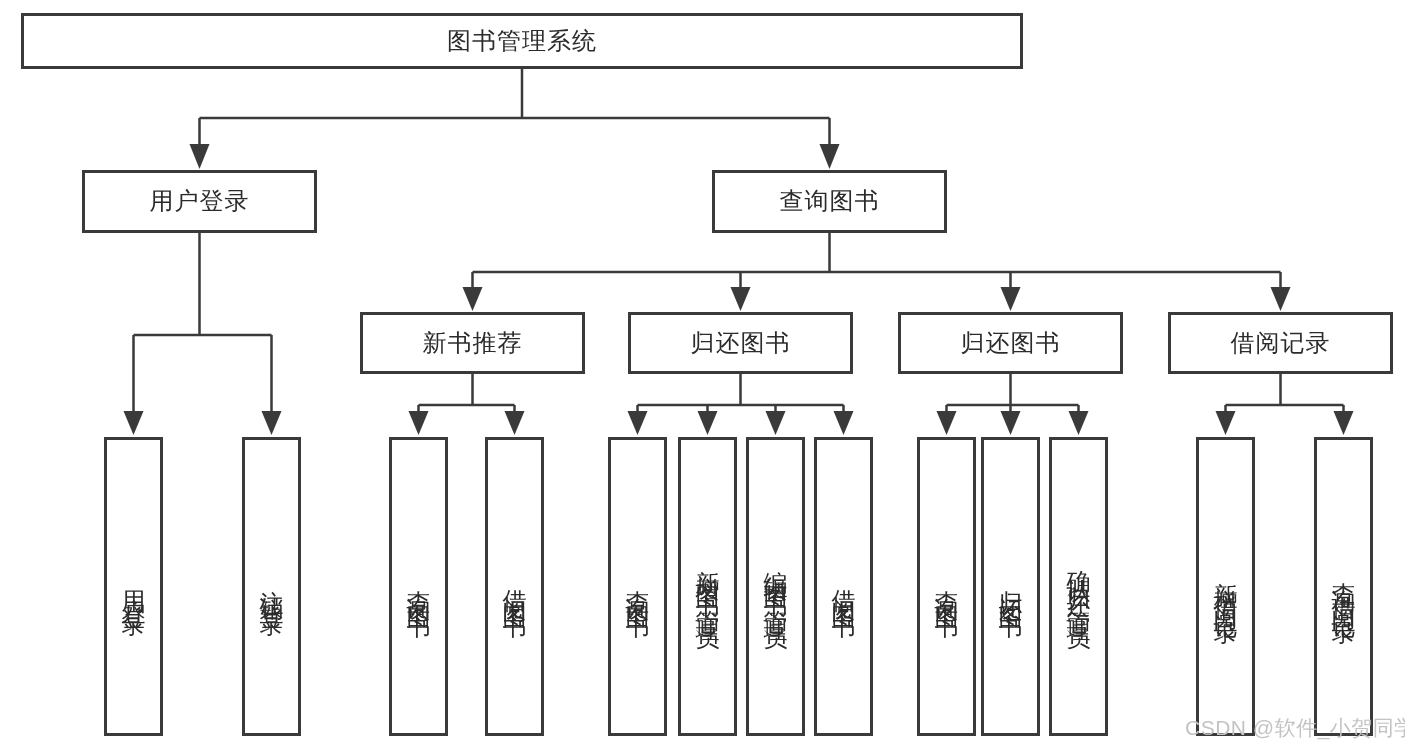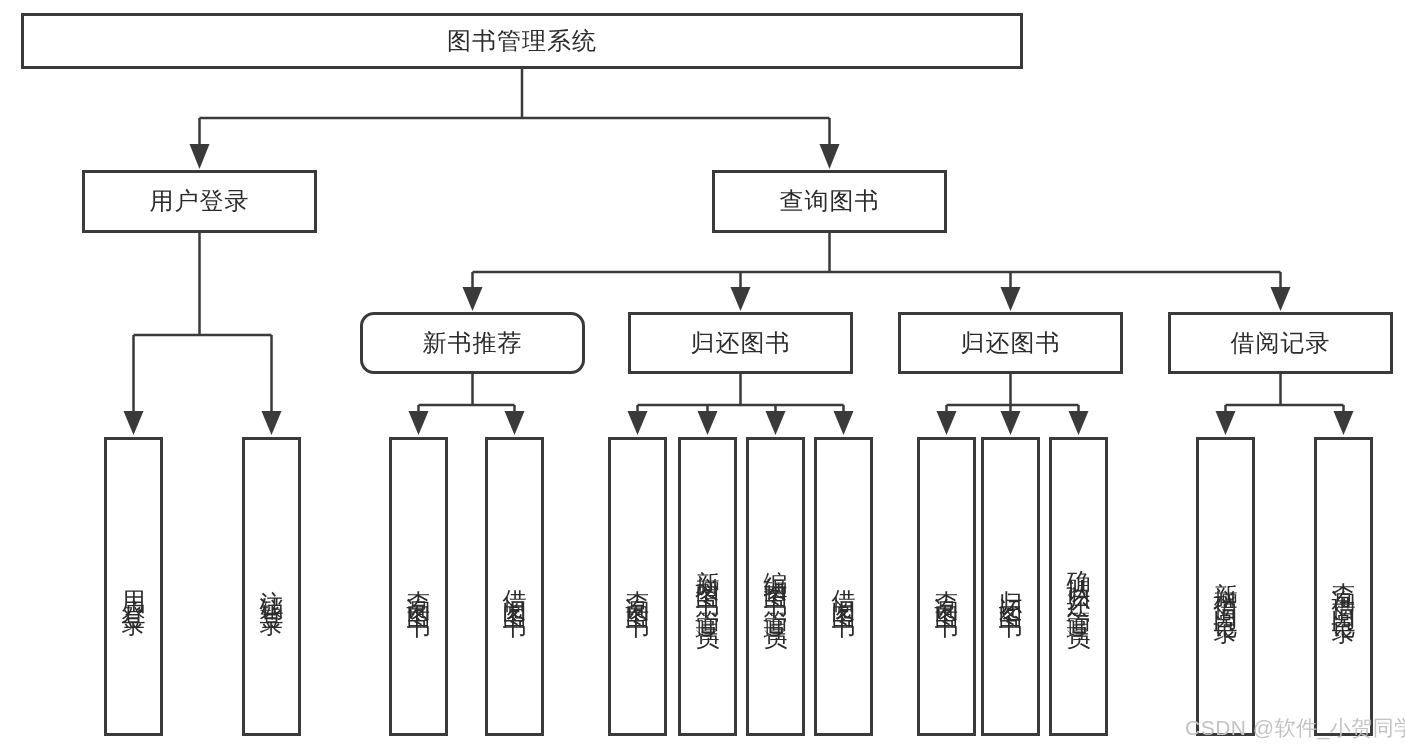--- a/index.html
+++ b/index.html
@@ -20,21 +20,21 @@
     writing-mode:vertical-rl;text-orientation:mixed;
     font-size:24px;letter-spacing:8px;color:#2b2b2b;white-space:nowrap;line-height:1;
   }
   
   #n-root{left:21px;top:13px;width:1002px;height:56px;}
   
   #n-userlogin{left:82px;top:170px;width:235px;height:63px;}
   #n-bookmgmt{left:712px;top:170px;width:235px;height:63px;}
   
   .l2{top:312px;width:225px;height:62px;}
-  #n-recommend{left:360px;border-radius:14px;}
+  #n-recommend{left:360px;}
   #n-borrowmod{left:628px;}
   #n-current{left:898px;}
   #n-records{left:1168px;}
   
   .tall{top:437px;width:59px;height:299px;}
   #t1{left:104px;}  #t2{left:242px;}
   #t3{left:389px;}  #t4{left:485px;}
   #t5{left:608px;}  #t6{left:678px;}  #t7{left:746px;}  #t8{left:814px;}
   #t9{left:917px;}  #t10{left:981px;} #t11{left:1049px;}
   #t12{left:1196px;}#t13{left:1314px;}

